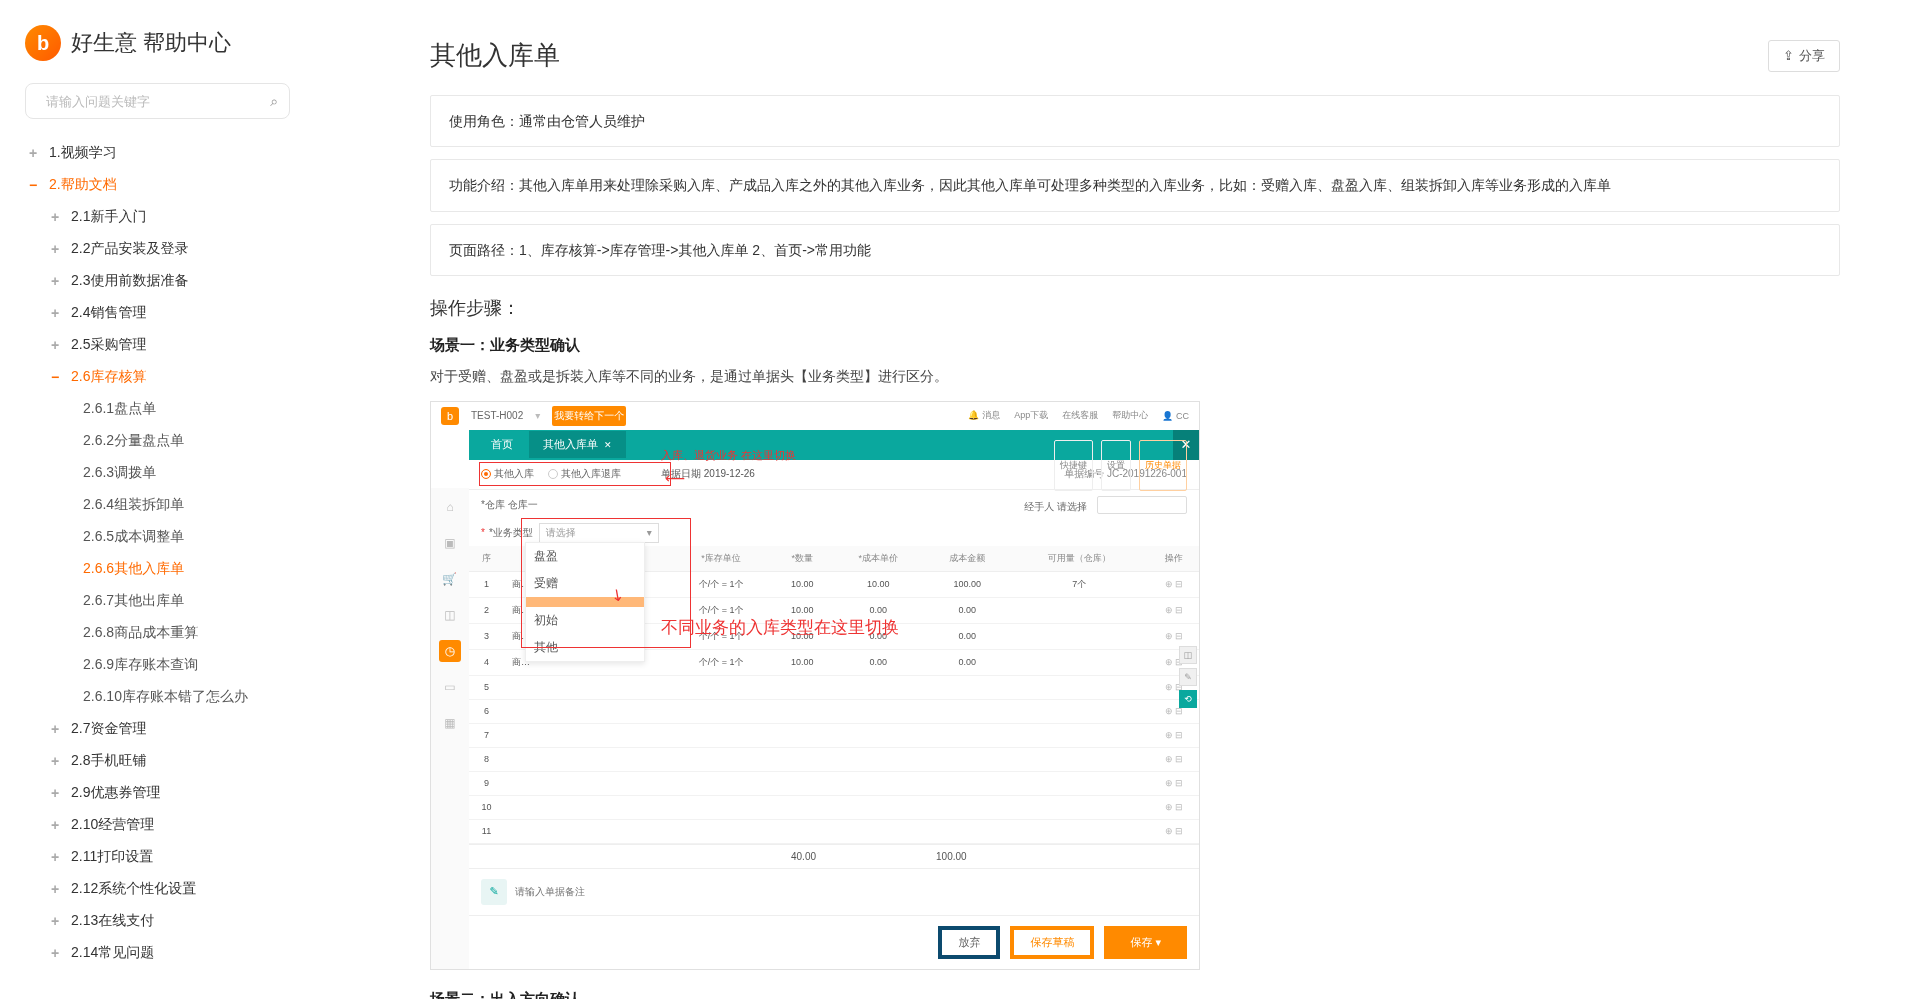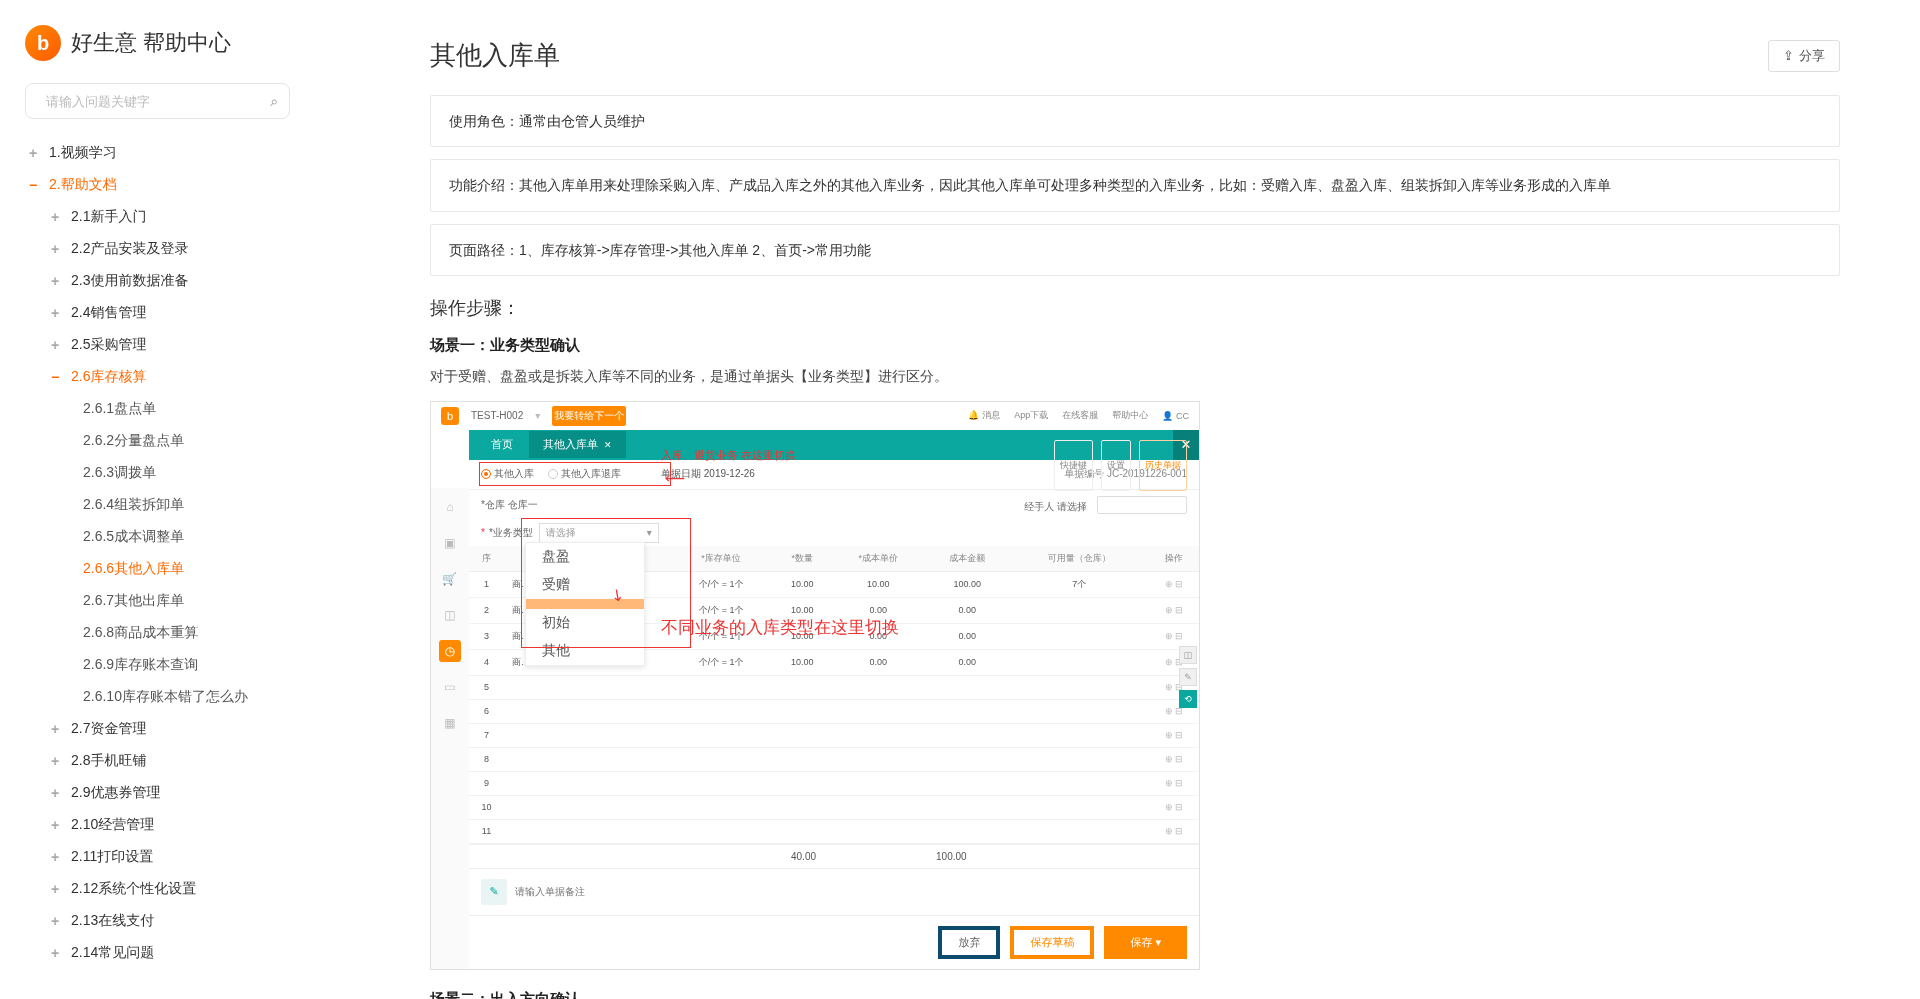--- a/index.html
+++ b/index.html
@@ -50,21 +50,21 @@
 .shot-sn{margin-left:auto;font-size:10px;color:#888}
 .red-note1{position:absolute;left:230px;top:18px;color:#e33;font-size:11px}
 .red-arrow1{position:absolute;left:196px;top:10px;color:#e33;font-size:14px}
 .shot-bar2{display:flex;align-items:center;height:30px;padding:0 12px;gap:12px;font-size:10px;color:#666;position:relative}
 .shot-bar2 .r{margin-left:auto;display:flex;gap:10px;align-items:flex-end}
 .mini-field{display:inline-block;width:90px;height:18px;border:1px solid #ddd;border-radius:2px}
 .shot-bar3{display:flex;align-items:center;height:26px;padding:0 12px;position:relative}
 .dd{width:120px;height:20px;border:1px solid #ddd;display:flex;align-items:center;padding:0 6px;font-size:10px;color:#999;justify-content:space-between}
 .red-box2{position:absolute;left:52px;top:-2px;width:170px;height:130px;border:1.5px solid #e33;pointer-events:none;z-index:5}
 .dd-menu{position:absolute;left:56px;top:22px;width:120px;background:#fff;border:1px solid #eee;box-shadow:0 2px 6px rgba(0,0,0,.1);z-index:4}
-.dd-menu div{padding:5px 16px;font-size:14px;color:#555}
+.dd-menu div{padding:5px 8px;font-size:12px;color:#555}
 .dd-menu div.sel{background:#ffb878;color:#fff}
 .shot-table{width:100%;border-collapse:collapse;font-size:9px}
 .shot-table th{background:#fafafa;padding:6px 4px;font-weight:normal;color:#888;border-bottom:1px solid #eee;text-align:center}
 .shot-table td{padding:6px 4px;border-bottom:1px solid #f2f2f2;text-align:center;color:#555;height:24px}
 .shot-table td.l{text-align:left;padding-left:8px}
 .shot-side{position:absolute;left:0;top:58px;bottom:0;width:38px;background:#fafafa;display:flex;flex-direction:column;align-items:center;padding-top:8px;gap:14px}
 .shot-side span{width:22px;height:22px;display:flex;align-items:center;justify-content:center;color:#bbb;font-size:12px;border-radius:3px}
 .shot-side span.on{background:#ff8a00;color:#fff}
 .shot-wrap{position:relative;padding-left:38px}
 .shot-rside{position:absolute;right:0;top:100px;width:20px;display:flex;flex-direction:column;gap:4px}

